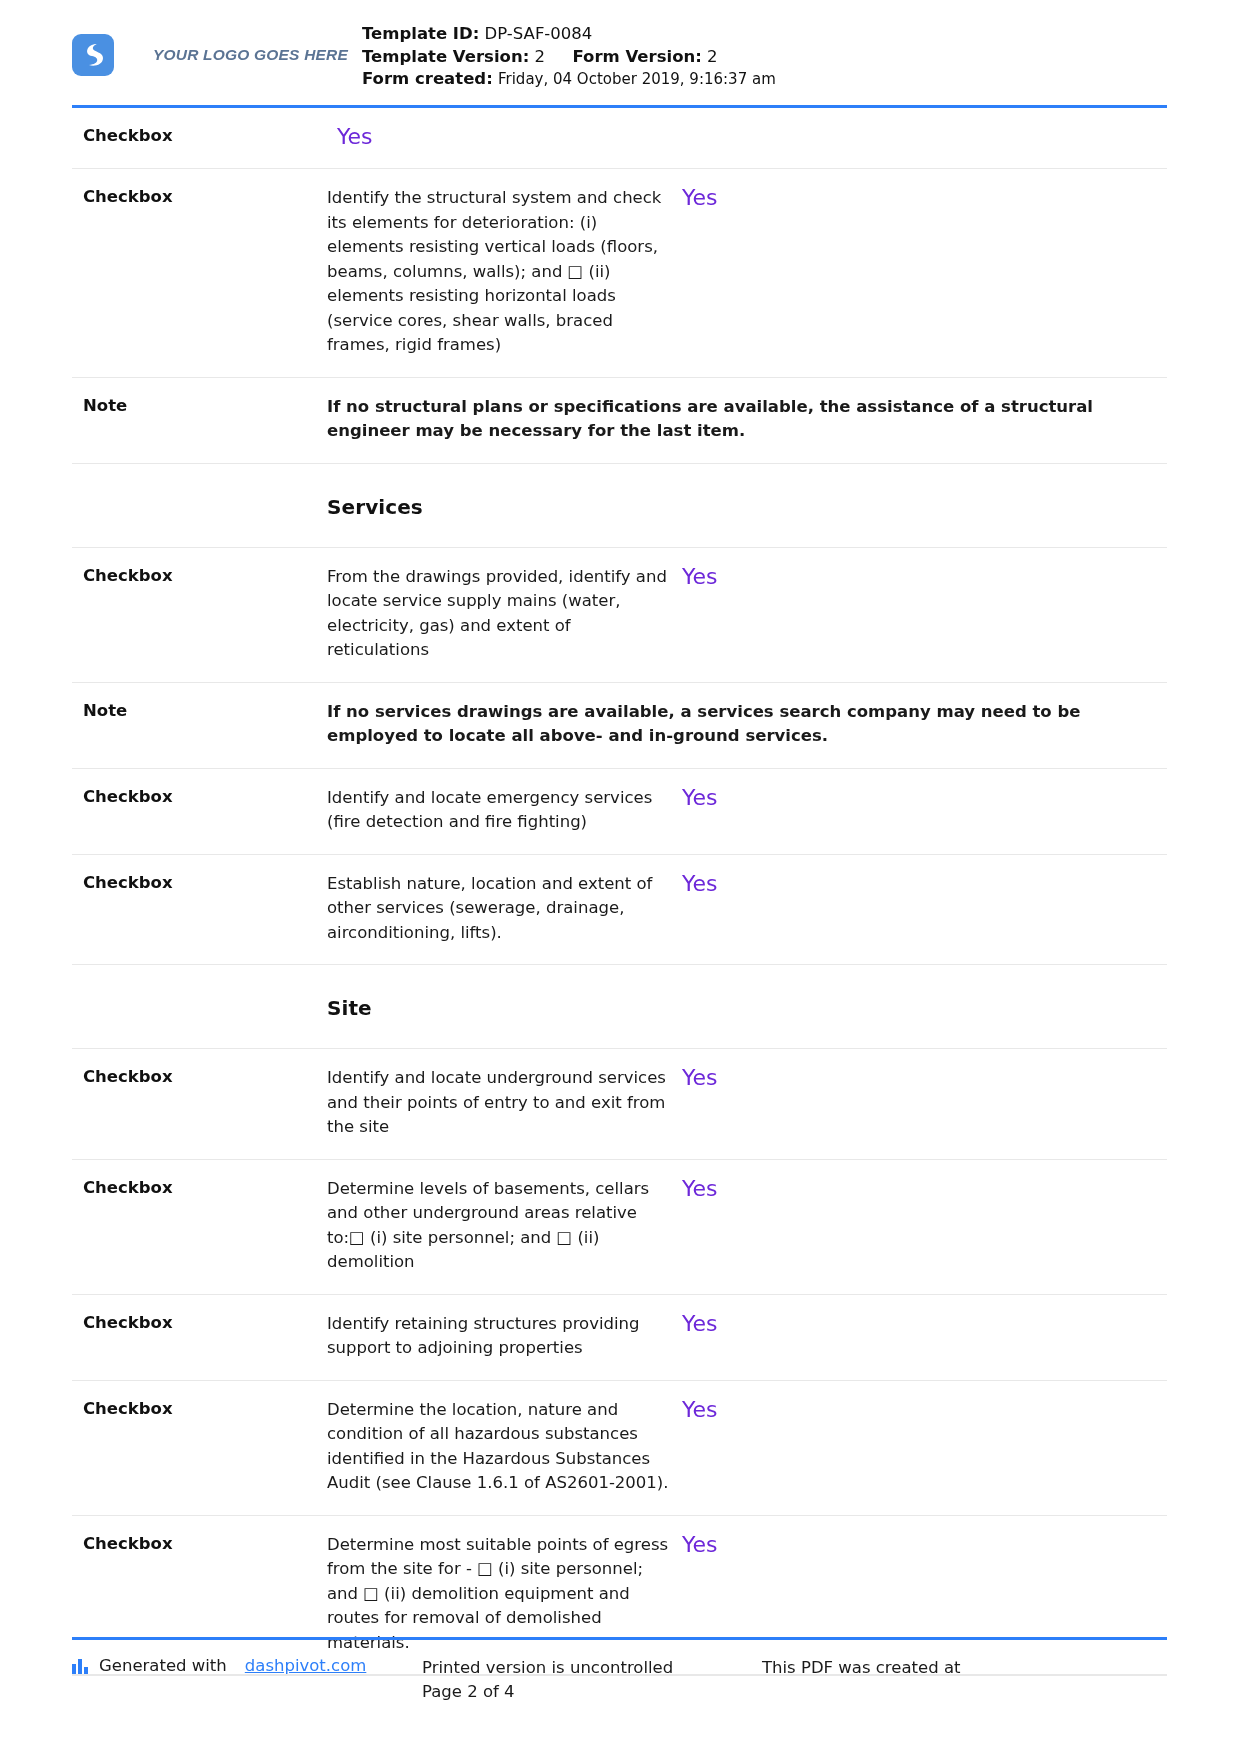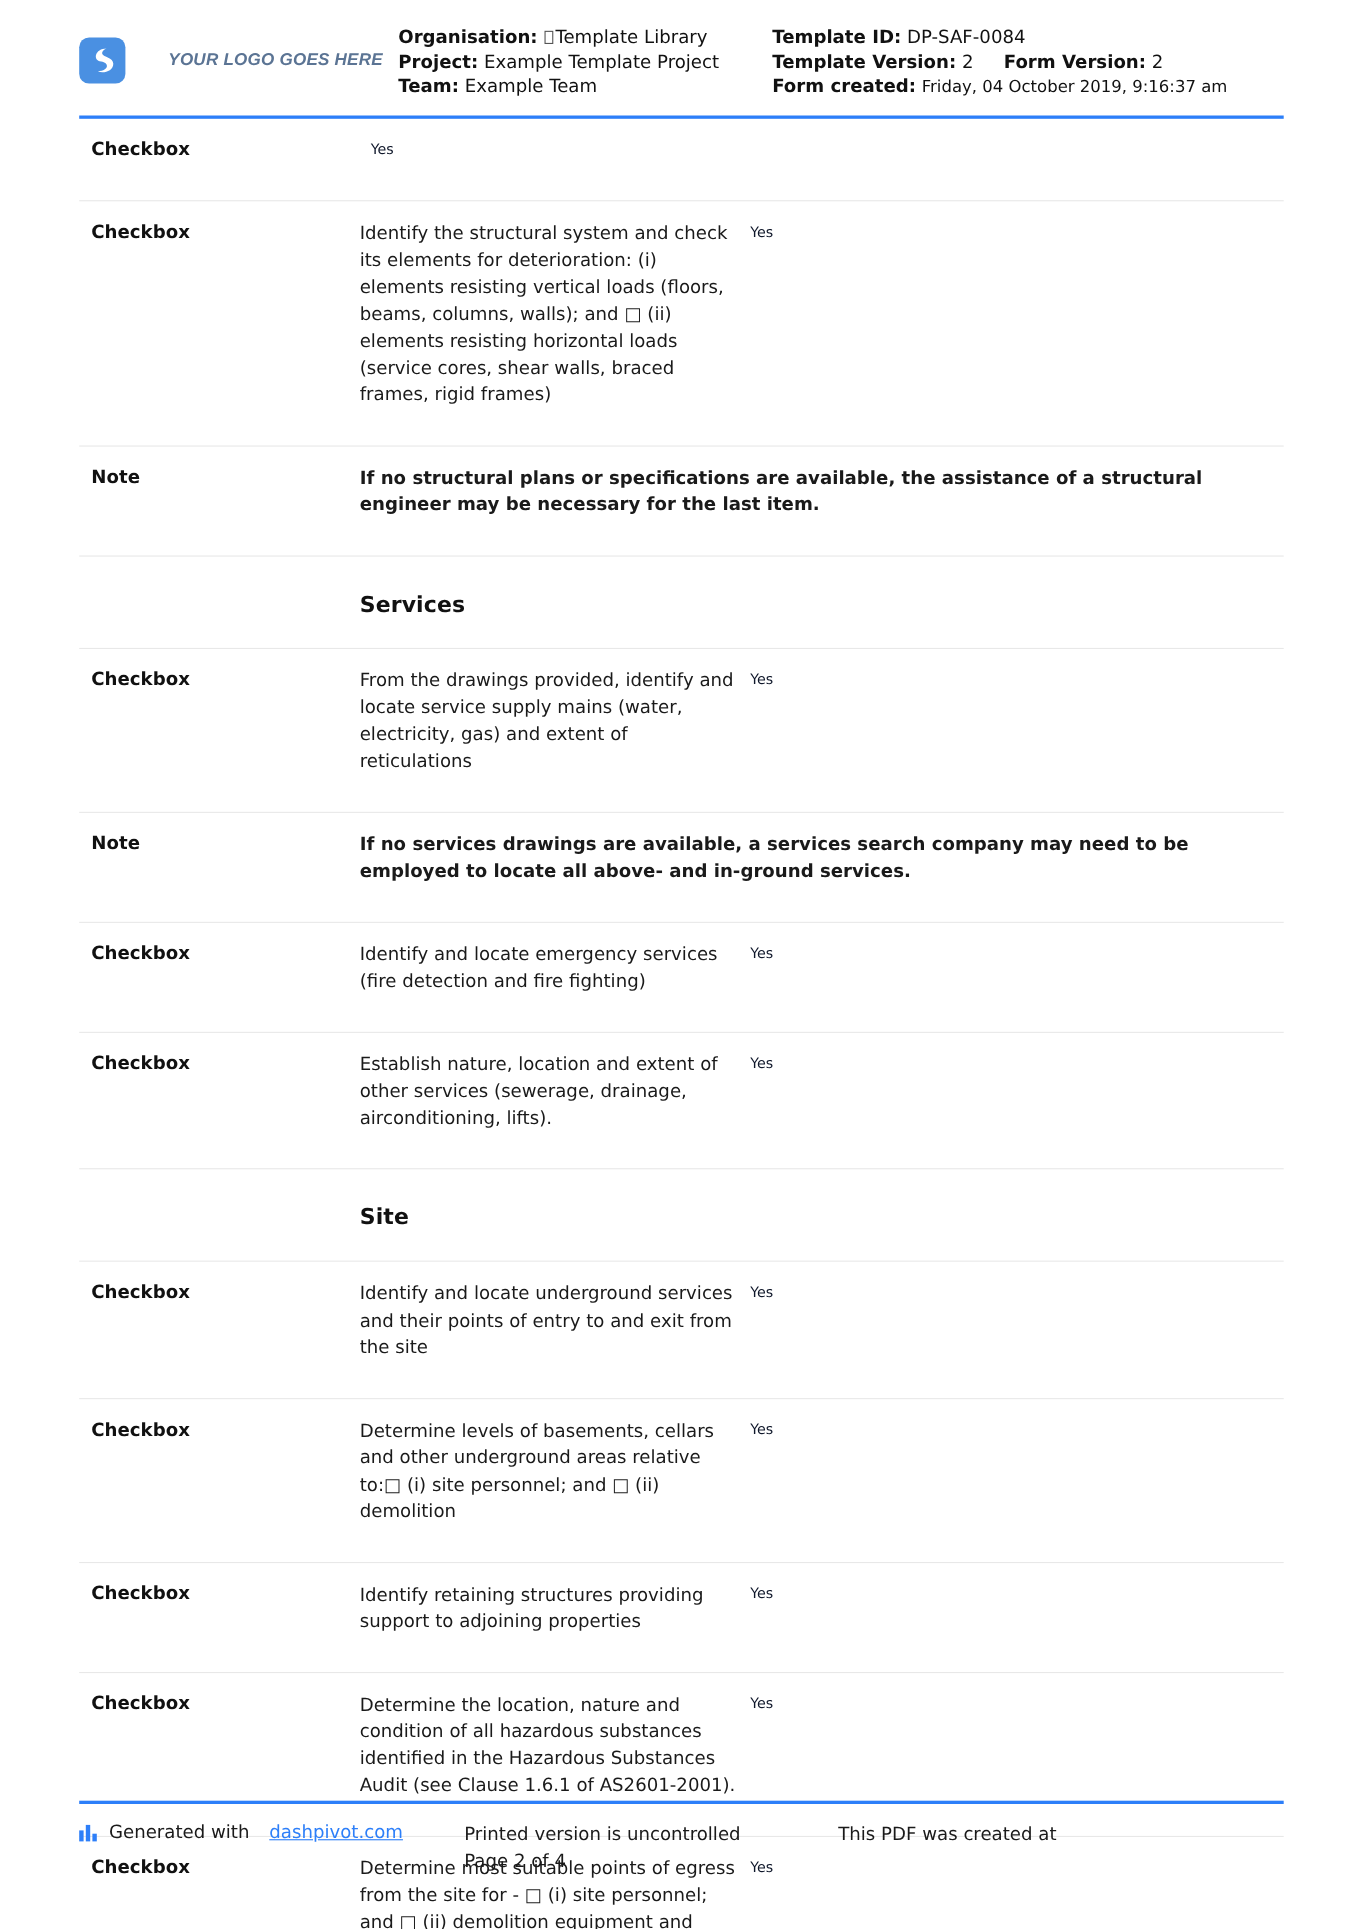--- a/index.html
+++ b/index.html
@@ -80,43 +80,43 @@
     vertical-align: -1px;
     margin: 0 2px 0 1px;
   }
 
   
   .sheet { flex: 1 1 auto; padding-top: 0; }
   .row {
     display: flex;
     align-items: flex-start;
     border-bottom: 1px solid #e8e8e8;
-    padding: 17px 0 33px 0;
+    padding: 17px 0 19px 0;
     min-height: 36px;
   }
   .row:first-child { border-top: none; }
   .col-type {
     width: 255px; flex: 0 0 255px;
     font-weight: bold;
     font-size: 16.5px;
     line-height: 22px;
     color: #111;
     padding-left: 11px;
   }
   .col-desc {
     width: 345px; flex: 0 0 345px;
     font-size: 16.5px;
     line-height: 24.5px;
     color: #1a1a1a;
   }
   .col-value {
     flex: 1 1 auto;
-    font-size: 13px;
+    font-size: 22px;
     line-height: 24.5px;
-    color: #0f172a;
+    color: #6d28d9;
     padding-left: 10px;
   }
   .row.note .col-desc {
     width: auto; flex: 1 1 auto;
     font-weight: bold;
     padding-right: 10px;
   }
   .section-row {
     display: flex;
     border-bottom: 1px solid #e8e8e8;
@@ -186,34 +186,20 @@
     <div class="logo-block">
       <div class="logo-mark">
         <svg width="42" height="42" viewBox="0 0 42 42" aria-hidden="true">
           <path d="M25 10 C14 10, 12 21, 20 22 C27 23, 28 30, 17 31 C22 33, 31 31, 31 24 C31 18, 22 18, 21 15 C20.4 12.6, 23 10.6, 25 10 Z" fill="#ffffff"></path>
         </svg>
       </div>
       <div class="logo-text">YOUR LOGO GOES HERE</div>
     </div>
 
     <div class="meta-cols">
-      <div class="meta-col-left">
-        <div class="meta-line">
-          <b>Organisation:</b>
-          <span class="tofu"></span><span class="val">Template Library</span>
-        </div>
-        <div class="meta-line">
-          <b>Project:</b>
-          <span class="val">Example Template Project</span>
-        </div>
-        <div class="meta-line">
-          <b>Team:</b>
-          <span class="val">Example Team</span>
-        </div>
-      </div>
 
       <div class="meta-col-right">
         <div class="meta-line">
           <b>Template ID:</b>
           <span class="val">DP-SAF-0084</span>
         </div>
         <div class="meta-line">
           <b>Template Version:</b>
           <span class="val">2</span>
           <span class="inline-gap"></span>

